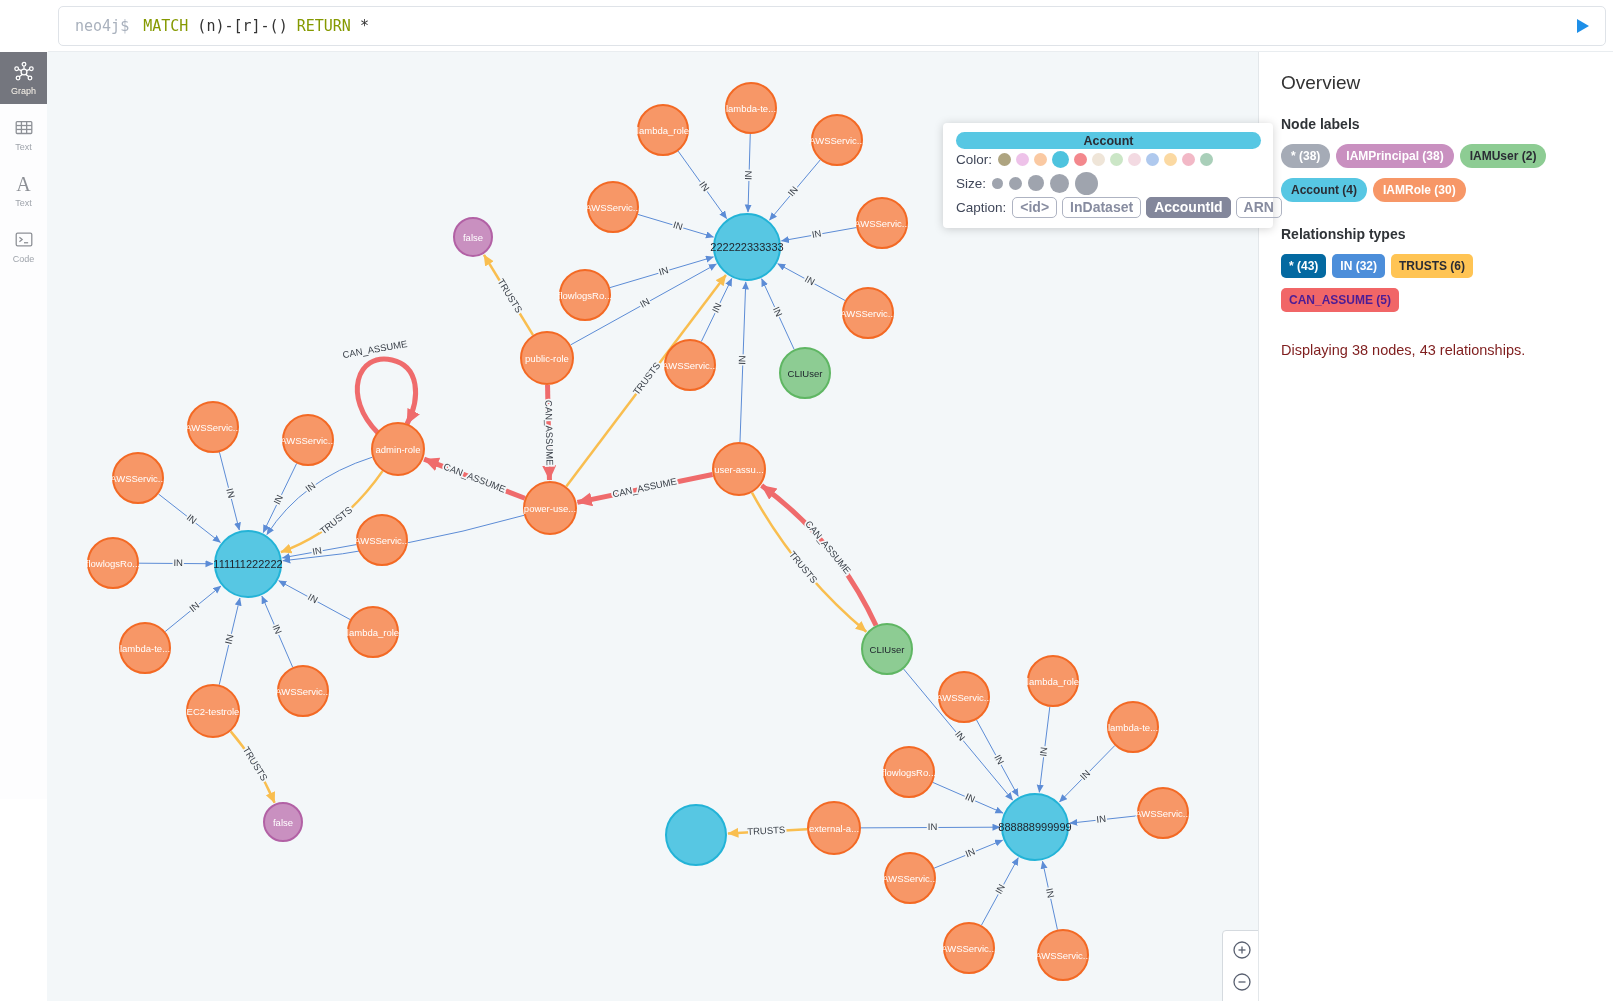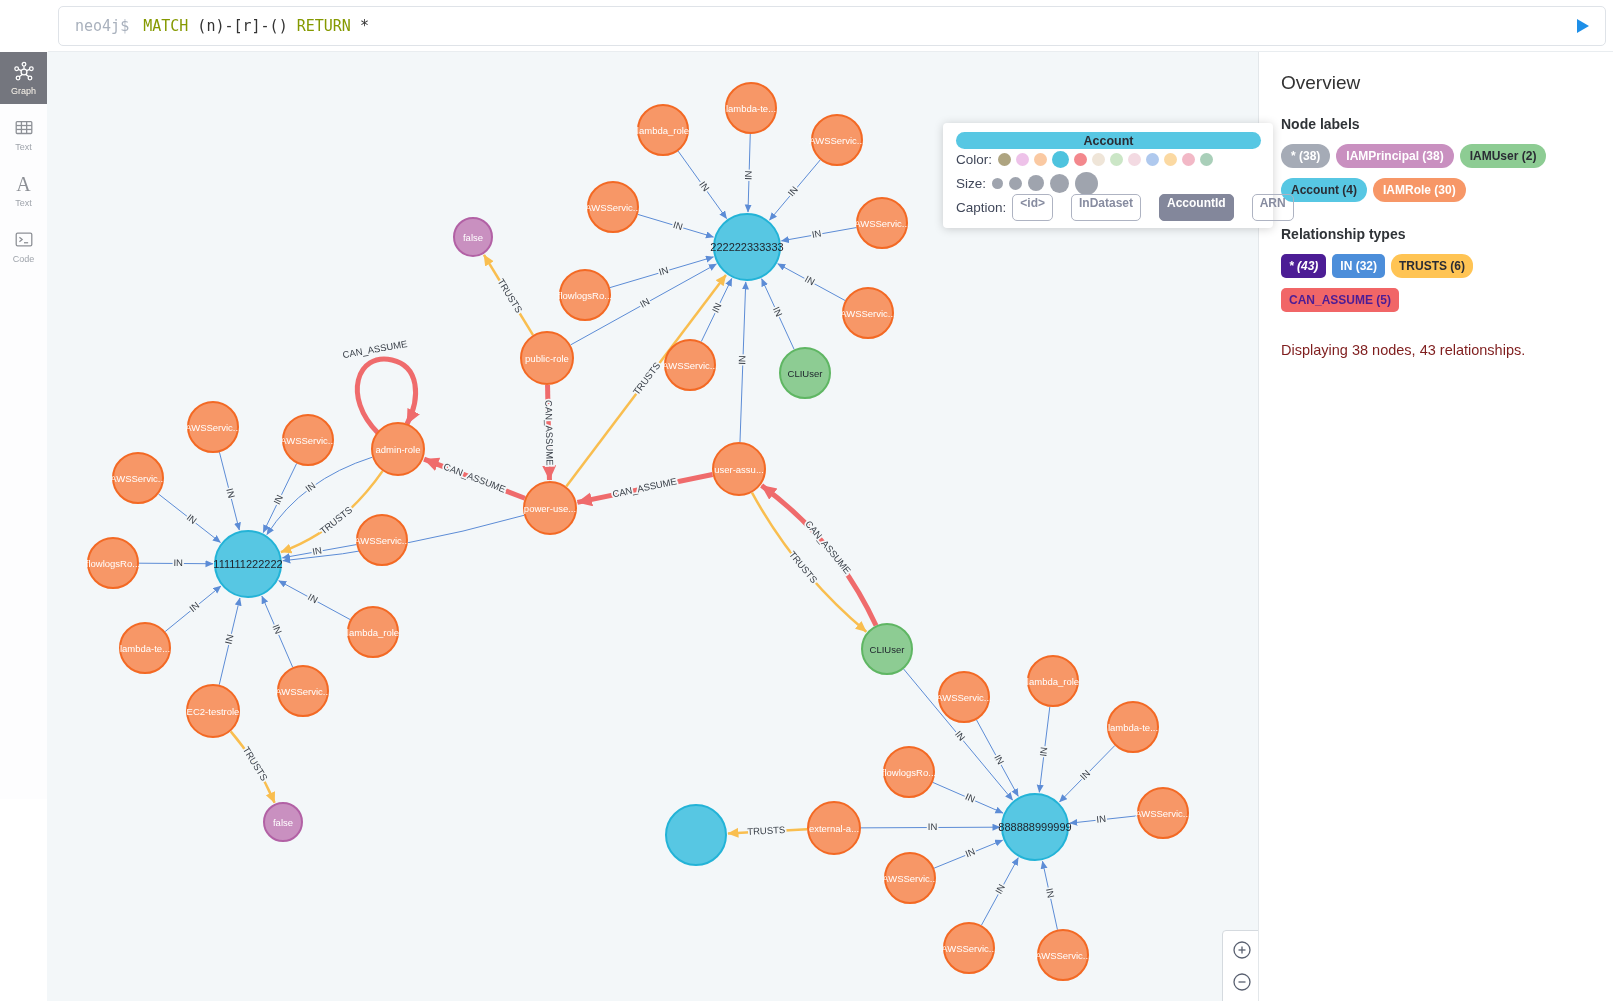--- a/index.html
+++ b/index.html
@@ -48,22 +48,22 @@
 
   
   .stylepanel { position:absolute; left:943px; top:123px; width:330px; height:105px; background:#fff;
     border-radius:4px; box-shadow:0 1px 10px rgba(0,0,0,0.18); z-index:20; padding:9px 12px 8px 13px; }
   .sp-pill { height:17px; border-radius:9px; display:flex; align-items:center; justify-content:center;
     font-size:12.5px; font-weight:bold; color:#2a2c34; cursor:pointer; }
   .sp-row { display:flex; align-items:center; margin-bottom:4px; height:20px; }
   .sp-label { font-size:13.5px; color:#404759; margin-right:6px; }
   .swatch { border-radius:50%; margin-right:5px; cursor:pointer; }
   .sizec { border-radius:50%; background:#9fa4ae; margin-right:6px; cursor:pointer; }
-  .capbtn { font-size:12px; font-weight:bold; color:#878ca0; border:1.5px solid #aeb3c2; border-radius:5px;
-    padding:1px 7px 10px; margin-right:18px; cursor:pointer; white-space:nowrap; }
+  .capbtn { font-size:14px; font-weight:bold; color:#878ca0; border:1.5px solid #aeb3c2; border-radius:5px;
+    padding:1px 7px 2px; margin-right:5px; cursor:pointer; white-space:nowrap; }
   .capbtn.sel { background:#83879b; border-color:#83879b; color:#fff; }
 
   
   .overview { position:absolute; left:1258px; top:52px; width:355px; height:949px; background:#fff;
     border-left:1px solid #e3e7ea; padding:20px 10px 0 22px; z-index:3; }
   .ov-title { font-size:19px; color:#333; margin-bottom:22px; }
   .ov-h { font-size:14px; font-weight:bold; color:#2f3337; margin-bottom:12px; }
   .pillwrap { display:flex; flex-wrap:wrap; margin-bottom:10px; }
   .pill { font-size:12px; font-weight:bold; padding:5px 10px; border-radius:13px;
     margin:0 6px 10px 0; cursor:pointer; white-space:nowrap; }
@@ -455,21 +455,21 @@
     <div class="ov-h">Node labels</div>
     <div class="pillwrap" id="node-pills">
         <span class="pill" style="background: rgb(165, 171, 182); color: rgb(255, 255, 255);">* (38)</span>
         <span class="pill" style="background: rgb(201, 144, 192); color: rgb(255, 255, 255);">IAMPrincipal (38)</span>
         <span class="pill" style="background: rgb(141, 204, 147); color: rgb(42, 44, 52);">IAMUser (2)</span>
         <span class="pill" style="background: rgb(87, 199, 227); color: rgb(42, 44, 52);">Account (4)</span>
         <span class="pill" style="background: rgb(247, 151, 103); color: rgb(255, 255, 255);">IAMRole (30)</span>
       </div>
     <div class="ov-h ov-sec">Relationship types</div>
     <div class="pillwrap" id="rel-pills">
-        <span class="pill rel" style="background: #4c1d95; color: rgb(255, 255, 255); font-style: italic;">* (43)</span>
+        <span class="pill rel" style="background: #0369a1; color: rgb(255, 255, 255);">* (43)</span>
         <span class="pill rel" style="background: rgb(76, 142, 218); color: rgb(255, 255, 255);">IN (32)</span>
-        <span class="pill rel" style="background: rgb(255, 196, 84); color: rgb(42, 44, 52); border-radius: 11px;">TRUSTS (6)</span>
+        <span class="pill rel" style="background: rgb(255, 196, 84); color: rgb(42, 44, 52);">TRUSTS (6)</span>
         <span class="pill rel" style="background: rgb(241, 102, 103); color: #4c1d95;">CAN_ASSUME (5)</span>
       </div>
     <div class="ov-status">Displaying 38 nodes, 43 relationships.</div>
   </div>
 
 </div>
 
 </body></html>

